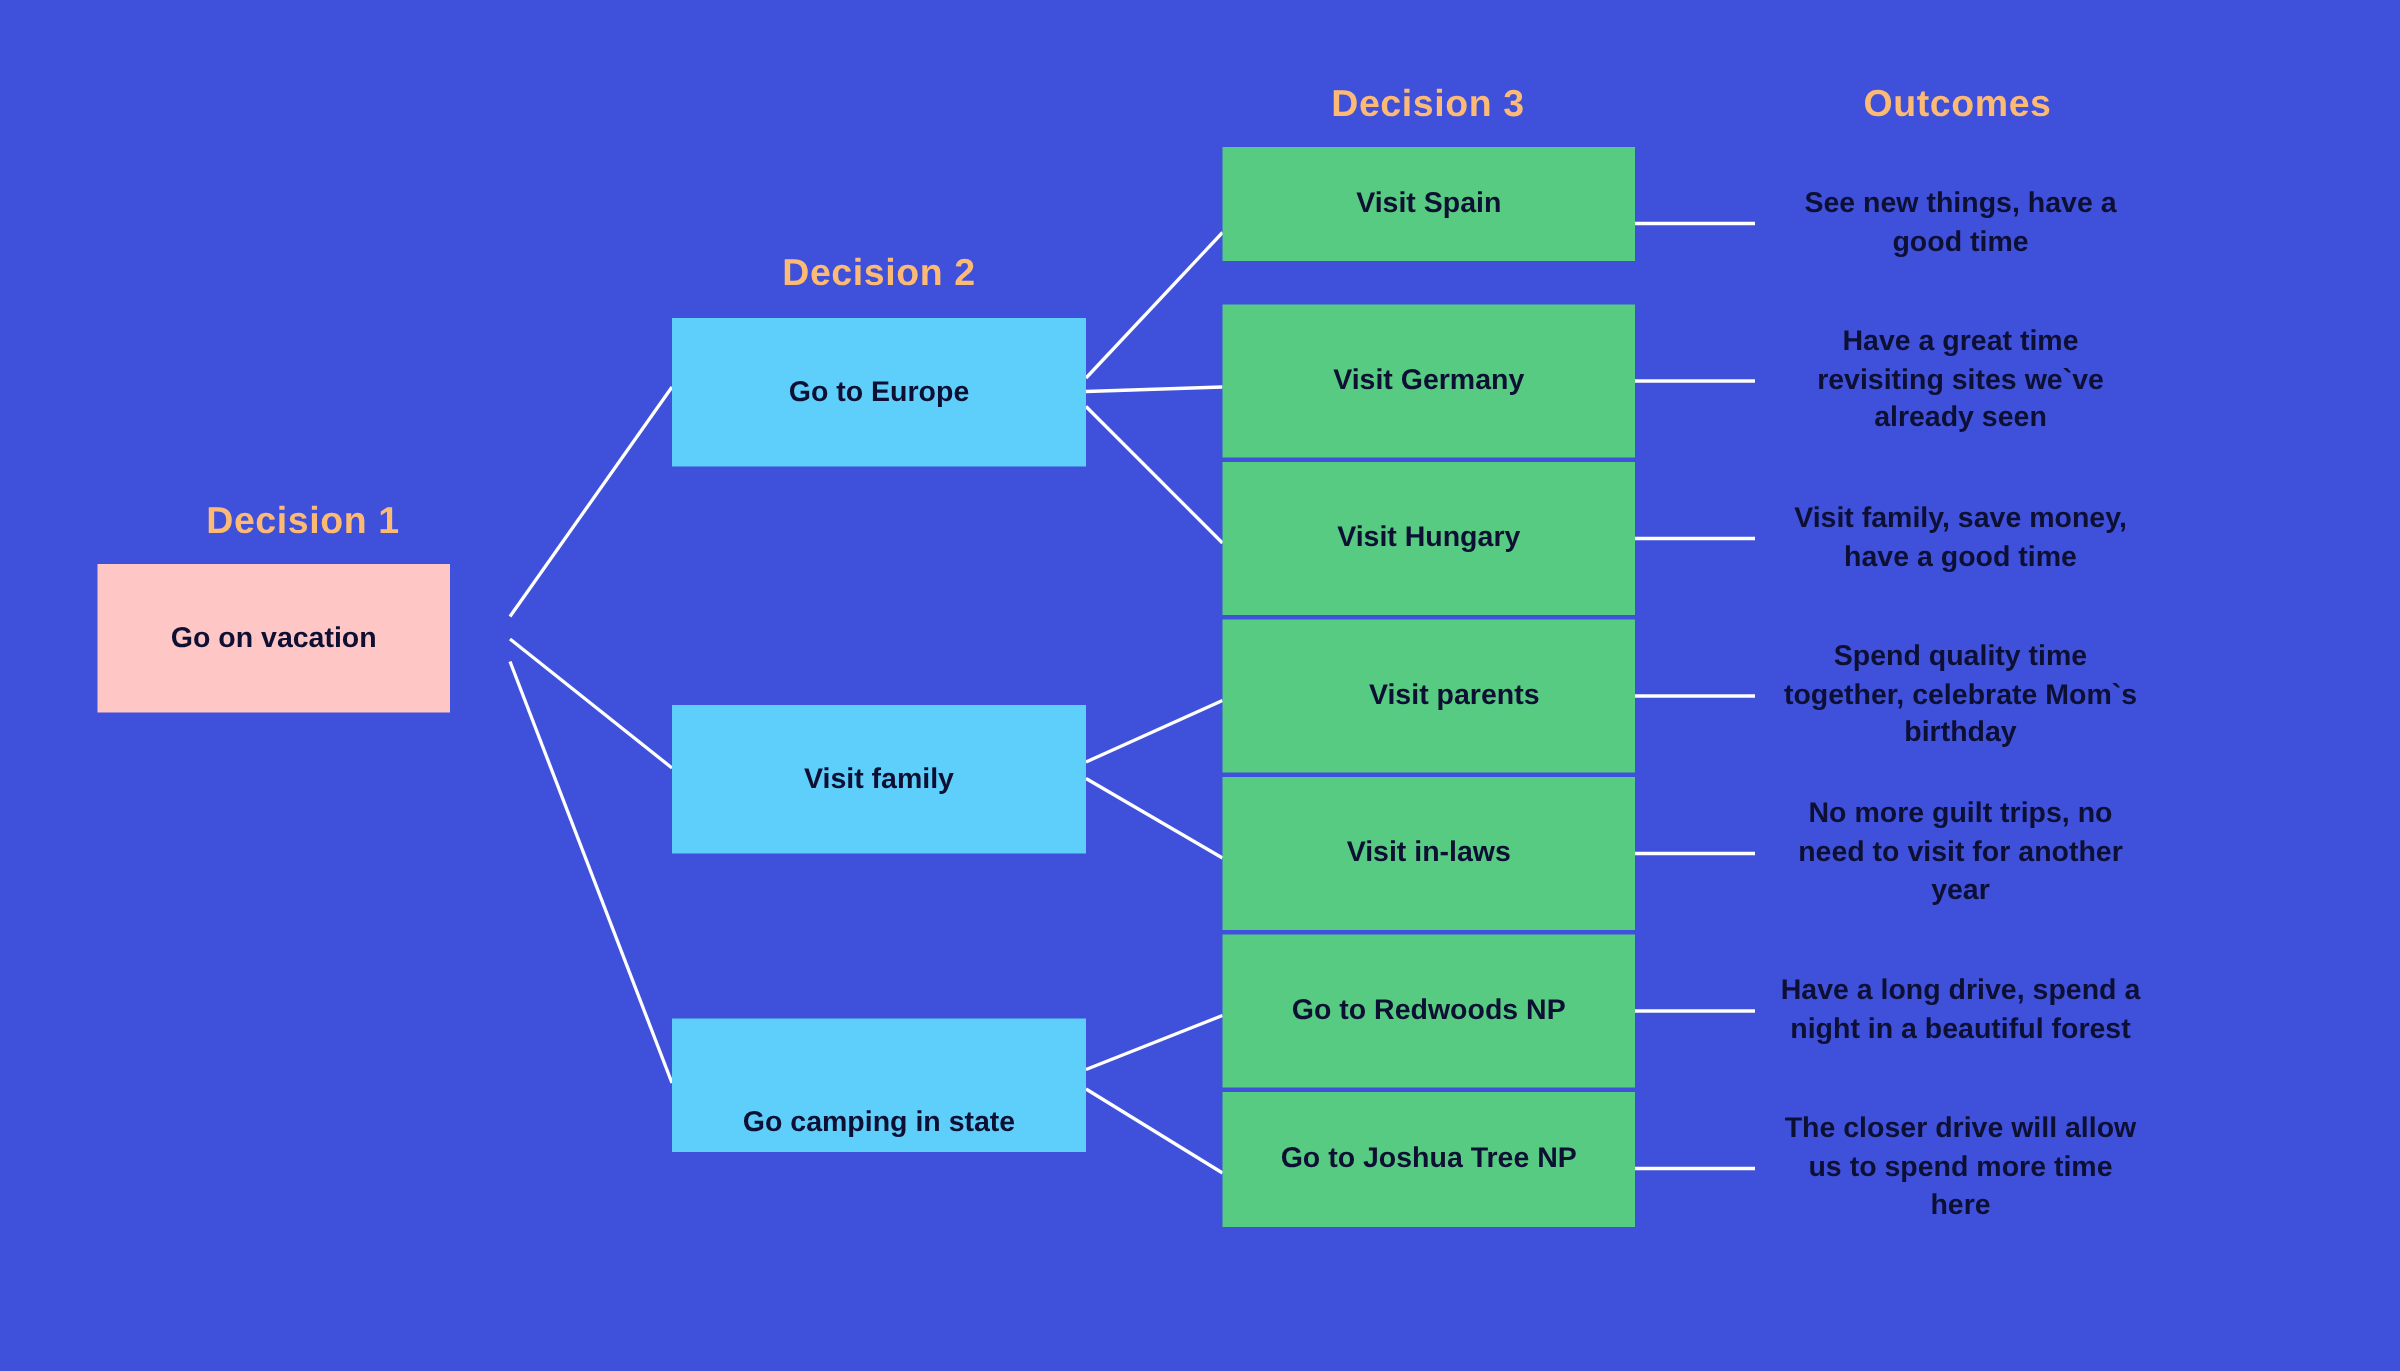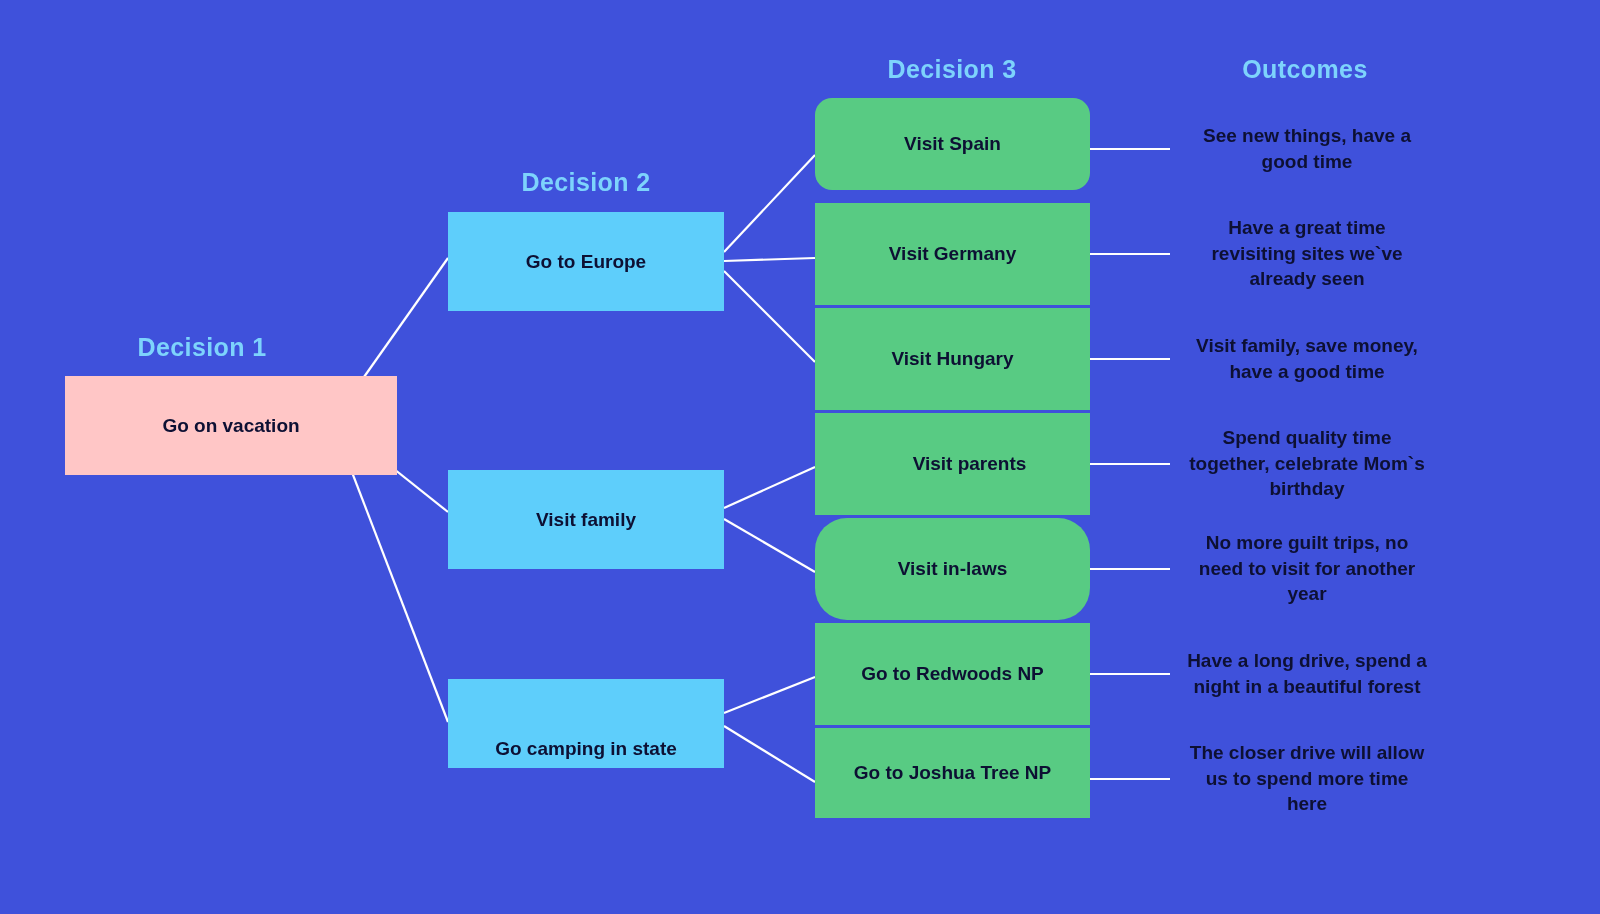--- a/index.html
+++ b/index.html
@@ -22,21 +22,21 @@
   #edges {
     position: absolute;
     left: 0;
     top: 0;
     width: 1600px;
     height: 914px;
     pointer-events: none;
   }
   .col-header {
     position: absolute;
-    color: #7dd3fc;
+    color: #fdba74;
     font-size: 25px;
     font-weight: bold;
     letter-spacing: 0.4px;
     text-align: center;
     white-space: nowrap;
     transform: translateX(-50%);
   }
   .node {
     position: absolute;
     box-sizing: border-box;
@@ -81,45 +81,45 @@
       <line x1="1090" y1="674" x2="1170" y2="674" stroke="#FFFFFF" stroke-width="2.2"></line>
       <line x1="1090" y1="779" x2="1170" y2="779" stroke="#FFFFFF" stroke-width="2.2"></line>
     </svg>
   <div id="headers">
       <div class="col-header" style="left: 202px; top: 333px;">Decision 1</div>
       <div class="col-header" style="left: 586px; top: 168px;">Decision 2</div>
       <div class="col-header" style="left: 952px; top: 55px;">Decision 3</div>
       <div class="col-header" style="left: 1305px; top: 55px;">Outcomes</div>
     </div>
   <div id="nodes">
-      <div class="node decision1" style="left: 65px; top: 376px; width: 332px; height: 99px;">
+      <div class="node decision1" style="left: 65px; top: 376px; width: 235px; height: 99px;">
         <span class="node-label">Go on vacation</span>
       </div>
       <div class="node decision2" style="left: 448px; top: 212px; width: 276px; height: 99px;">
         <span class="node-label">Go to Europe</span>
       </div>
       <div class="node decision2" style="left: 448px; top: 470px; width: 276px; height: 99px;">
         <span class="node-label">Visit family</span>
       </div>
       <div class="node decision2" style="left: 448px; top: 679px; width: 276px; height: 89px; align-items: flex-end;">
         <span class="node-label">Go camping in state</span>
       </div>
-      <div class="node decision3" style="left: 815px; top: 98px; width: 275px; height: 92px; border-radius: 17px;">
+      <div class="node decision3" style="left: 815px; top: 98px; width: 275px; height: 76px;">
         <span class="node-label">Visit Spain</span>
       </div>
       <div class="node decision3" style="left: 815px; top: 203px; width: 275px; height: 102px;">
         <span class="node-label">Visit Germany</span>
       </div>
       <div class="node decision3" style="left: 815px; top: 308px; width: 275px; height: 102px;">
         <span class="node-label">Visit Hungary</span>
       </div>
       <div class="node decision3" style="left: 815px; top: 413px; width: 275px; height: 102px; padding-left: 48px;">
         <span class="node-label">Visit parents</span>
       </div>
-      <div class="node decision3" style="left: 815px; top: 518px; width: 275px; height: 102px; border-radius: 32px;">
+      <div class="node decision3" style="left: 815px; top: 518px; width: 275px; height: 102px;">
         <span class="node-label">Visit in-laws</span>
       </div>
       <div class="node decision3" style="left: 815px; top: 623px; width: 275px; height: 102px;">
         <span class="node-label">Go to Redwoods NP</span>
       </div>
       <div class="node decision3" style="left: 815px; top: 728px; width: 275px; height: 90px;">
         <span class="node-label">Go to Joshua Tree NP</span>
       </div>
       <div class="node outcomes" style="left: 1170px; top: 96px; width: 274px; height: 105px;">
         <span class="node-label">See new things, have a good time</span>

